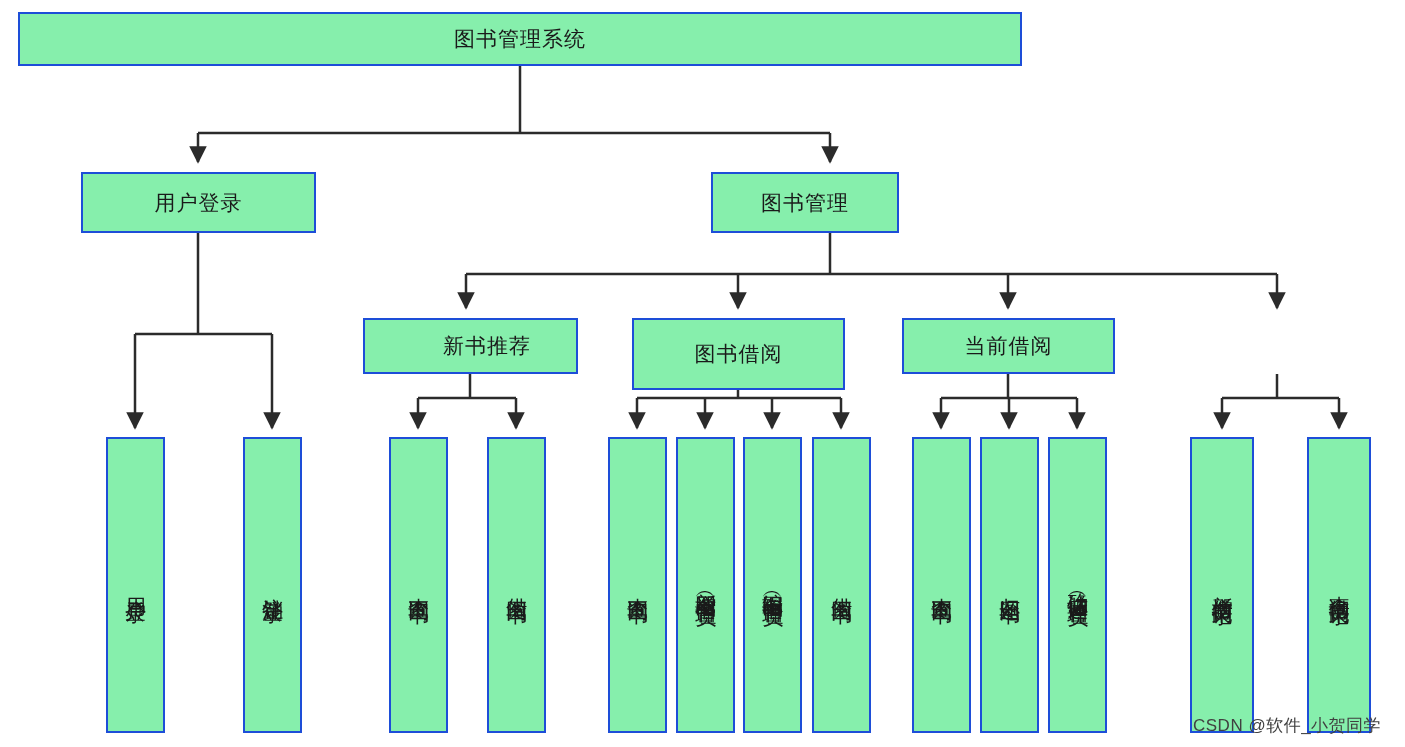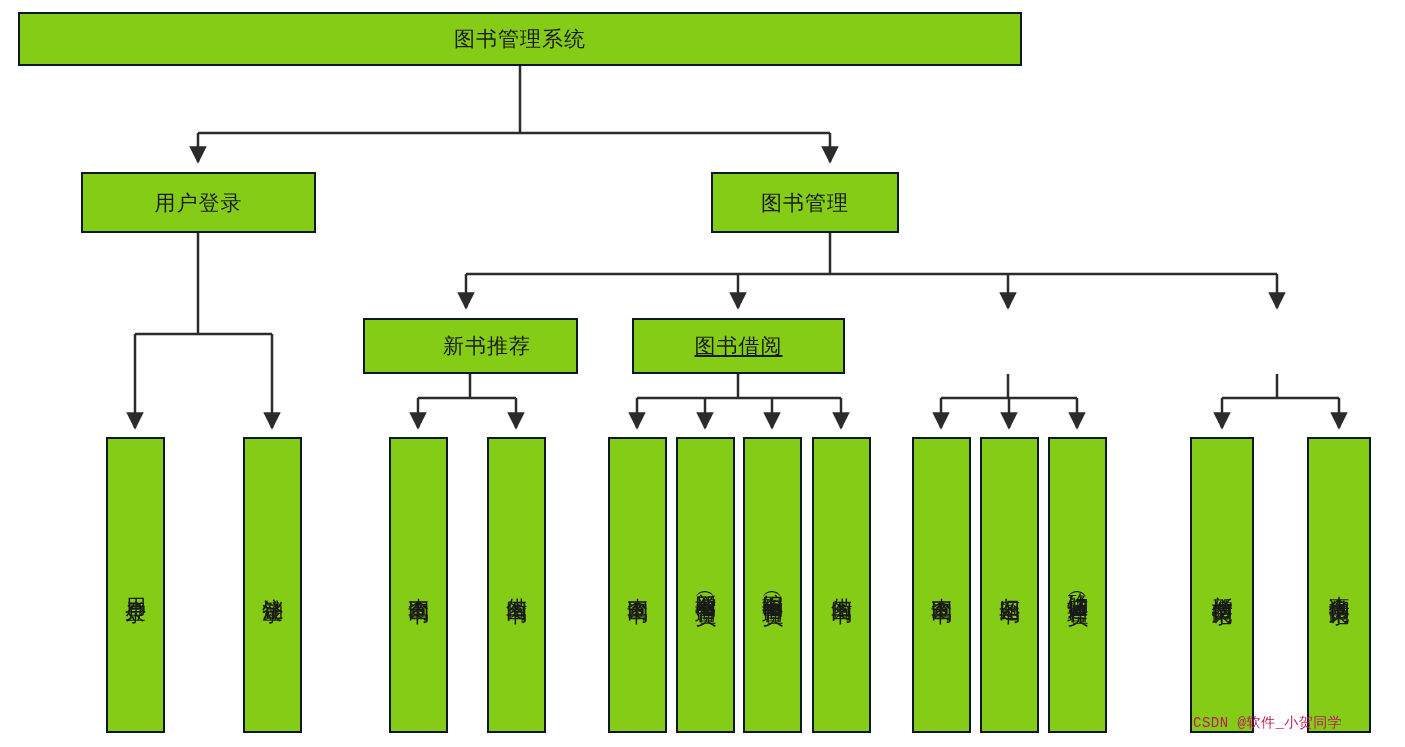--- a/index.html
+++ b/index.html
@@ -20,22 +20,22 @@
   svg#edges {
     position: absolute;
     left: 0;
     top: 0;
     width: 1405px;
     height: 747px;
   }
   .node {
     position: absolute;
     box-sizing: border-box;
-    background: #84cc16;
-    border: 2px solid #0f172a;
+    background: #86efac;
+    border: 2px solid #1d4ed8;
     display: flex;
     align-items: center;
     justify-content: center;
     color: #1a1a1a;
   }
   .node.horizontal {
     font-size: 21px;
     letter-spacing: 1px;
   }
   .node.vertical {
@@ -50,26 +50,25 @@
     justify-content: center;
     text-align: center;
   }
   .node.vertical .vlabel {
     writing-mode: vertical-rl;
     text-orientation: upright;
     white-space: nowrap;
   }
   .watermark {
     position: absolute;
-    color: #be185d;
-    font-size: 14px;
+    color: #404040;
+    font-size: 17px;
     letter-spacing: 0.5px;
     white-space: nowrap;
     user-select: none;
-    font-family: Liberation Mono, monospace;
   }
 </style>
 </head>
 <body>
 
 <div id="canvas">
 
   <svg id="edges" viewBox="0 0 1405 747" xmlns="http://www.w3.org/2000/svg">
     <defs>
       <marker id="arrow" viewBox="0 0 10 10" refX="9" refY="5" markerWidth="7" markerHeight="7" orient="auto-start-reverse">
@@ -127,22 +126,25 @@
   <div class="node horizontal" style="left:81px; top:172px; width:235px; height:61px;">
     <span>用户登录</span>
   </div>
   <div class="node horizontal" style="left:711px; top:172px; width:188px; height:61px;">
     <span>图书管理</span>
   </div>
 
   <div class="node horizontal" style="left:363px; top:318px; width:215px; height:56px;padding-left:33px;">
     <span>新书推荐</span>
   </div>
-  <div class="node horizontal" style="left:632px; top:318px; width:213px; height:56px;text-decoration:underline;">
+  <div class="node horizontal" style="left:632px; top:318px; width:213px; height:72px;">
     <span>图书借阅</span>
+  </div>
+  <div class="node horizontal" style="left:902px; top:318px; width:213px; height:56px;">
+    <span>当前借阅</span>
   </div>
 
   <div class="node vertical" style="left:106px; top:437px; width:59px; height:296px;">
     <span class="vlabel">用户登录</span>
   </div>
   <div class="node vertical" style="left:243px; top:437px; width:59px; height:296px;">
     <span class="vlabel">注销登录</span>
   </div>
 
   <div class="node vertical" style="left:389px; top:437px; width:59px; height:296px;">

